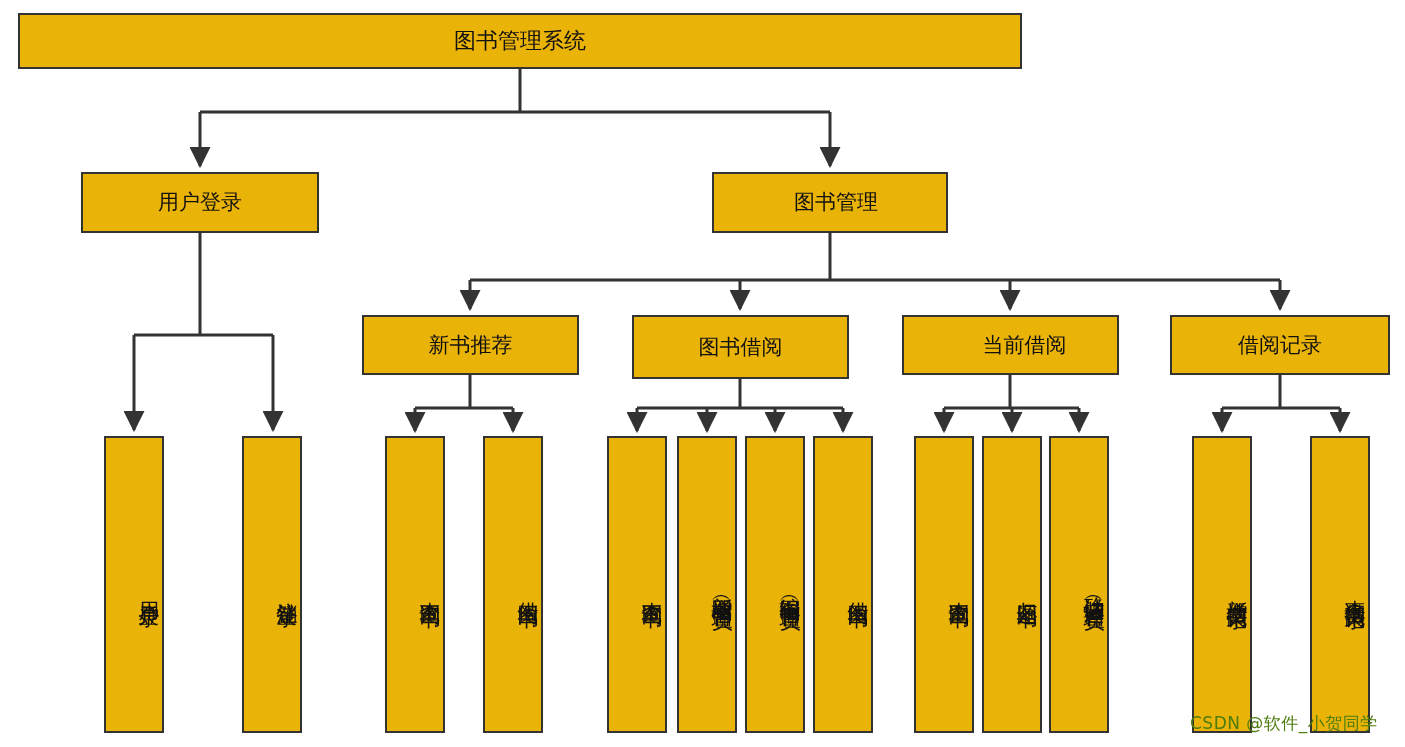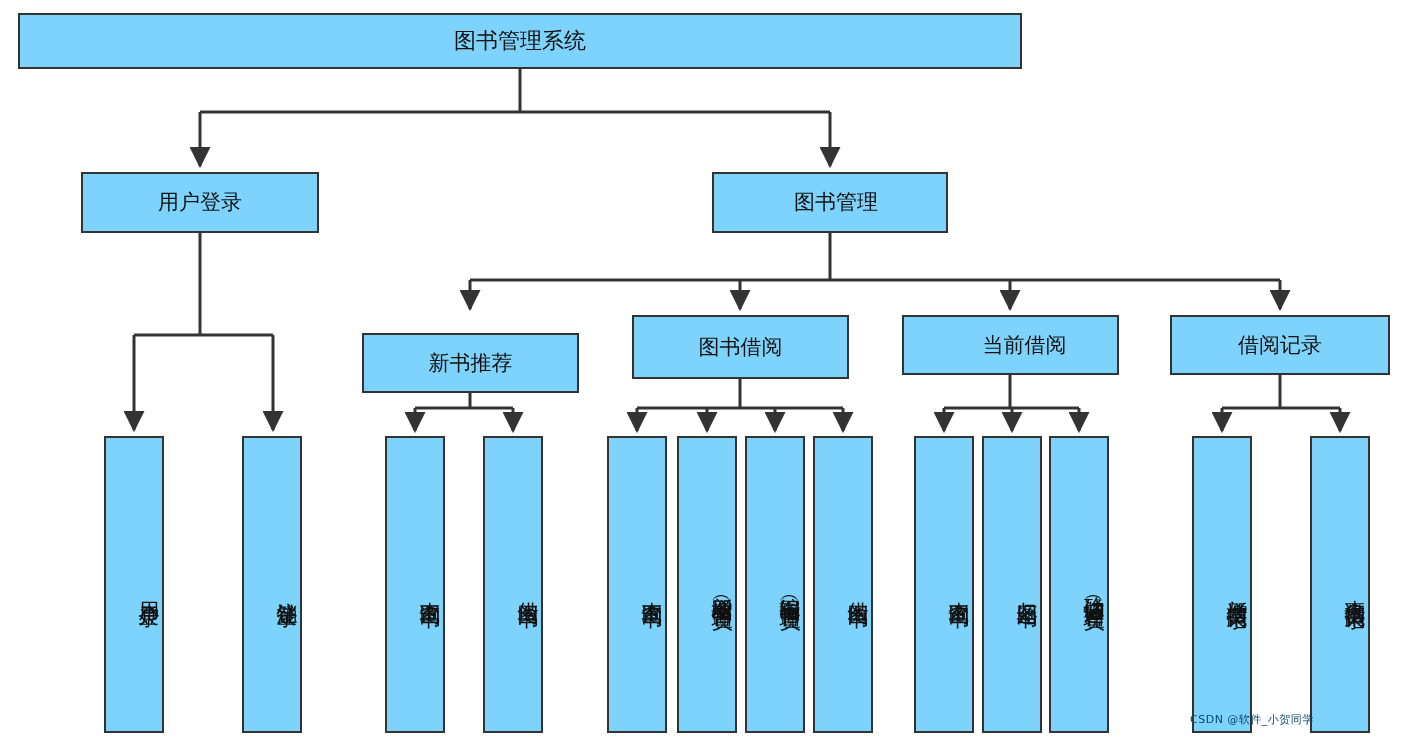--- a/index.html
+++ b/index.html
@@ -23,21 +23,21 @@
     left: 0;
     top: 0;
     width: 1405px;
     height: 747px;
     pointer-events: none;
   }
   .node-box {
     position: absolute;
     box-sizing: border-box;
     border: 2.5px solid #333333;
-    background: #7dd3fc;
+    background: #eab308;
     display: flex;
     align-items: center;
     justify-content: center;
     text-align: left;
     color: #111111;
     line-height: 1.25;
   }
   .node-box.horizontal {
     font-size: 21px;
   }
@@ -50,22 +50,22 @@
     align-items: flex-start;
     justify-content: center;
   }
   .node-box.root {
     font-size: 22px;
   }
   .watermark {
     position: absolute;
     left: 1190px;
     top: 712px;
-    font-size: 11px;
-    color: #0c4a6e;
+    font-size: 17px;
+    color: #4d7c0f;
     white-space: nowrap;
     letter-spacing: 0.5px;
   }
 </style>
 </head>
 <body>
 
 <div id="diagram-root">
 
   <svg id="connectors" viewBox="0 0 1405 747" xmlns="http://www.w3.org/2000/svg">
@@ -117,21 +117,21 @@
       <path d="M 1222 408 L 1222 431" marker-end="url(#arrow)"></path>
       <path d="M 1340 408 L 1340 431" marker-end="url(#arrow)"></path>
     </g>
   </svg>
 
   <div class="node-box root horizontal" id="node-root" style="left: 18px; top: 13px; width: 1004px; height: 56px;">图书管理系统</div>
 
   <div class="node-box horizontal" id="node-l1-0" style="left: 81px; top: 172px; width: 238px; height: 61px;">用户登录</div>
   <div class="node-box horizontal" id="node-l1-1" style="left: 712px; top: 172px; width: 236px; height: 61px; padding-left: 12px;">图书管理</div>
 
-  <div class="node-box horizontal" id="node-l2-0" style="left: 362px; top: 333px; width: 217px; height: 60px;">新书推荐</div>
+  <div class="node-box horizontal" id="node-l2-0" style="left: 362px; top: 315px; width: 217px; height: 60px;">新书推荐</div>
   <div class="node-box horizontal" id="node-l2-1" style="left: 632px; top: 315px; width: 217px; height: 64px;">图书借阅</div>
   <div class="node-box horizontal" id="node-l2-2" style="left: 902px; top: 315px; width: 217px; height: 60px; padding-left: 28px;">当前借阅</div>
   <div class="node-box horizontal" id="node-l2-3" style="left: 1170px; top: 315px; width: 220px; height: 60px;">借阅记录</div>
 
   <div class="node-box vertical" id="node-leaf-0" style="left: 104px; top: 436px; width: 60px; height: 297px;">用户登录</div>
   <div class="node-box vertical" id="node-leaf-1" style="left: 242px; top: 436px; width: 60px; height: 297px;">注销登录</div>
   <div class="node-box vertical" id="node-leaf-2" style="left: 385px; top: 436px; width: 60px; height: 297px;">查询图书</div>
   <div class="node-box vertical" id="node-leaf-3" style="left: 483px; top: 436px; width: 60px; height: 297px;">借阅图书</div>
   <div class="node-box vertical" id="node-leaf-4" style="left: 607px; top: 436px; width: 60px; height: 297px;">查询图书</div>
   <div class="node-box vertical" id="node-leaf-5" style="left: 677px; top: 436px; width: 60px; height: 297px;">新增图书（管理员）</div>

